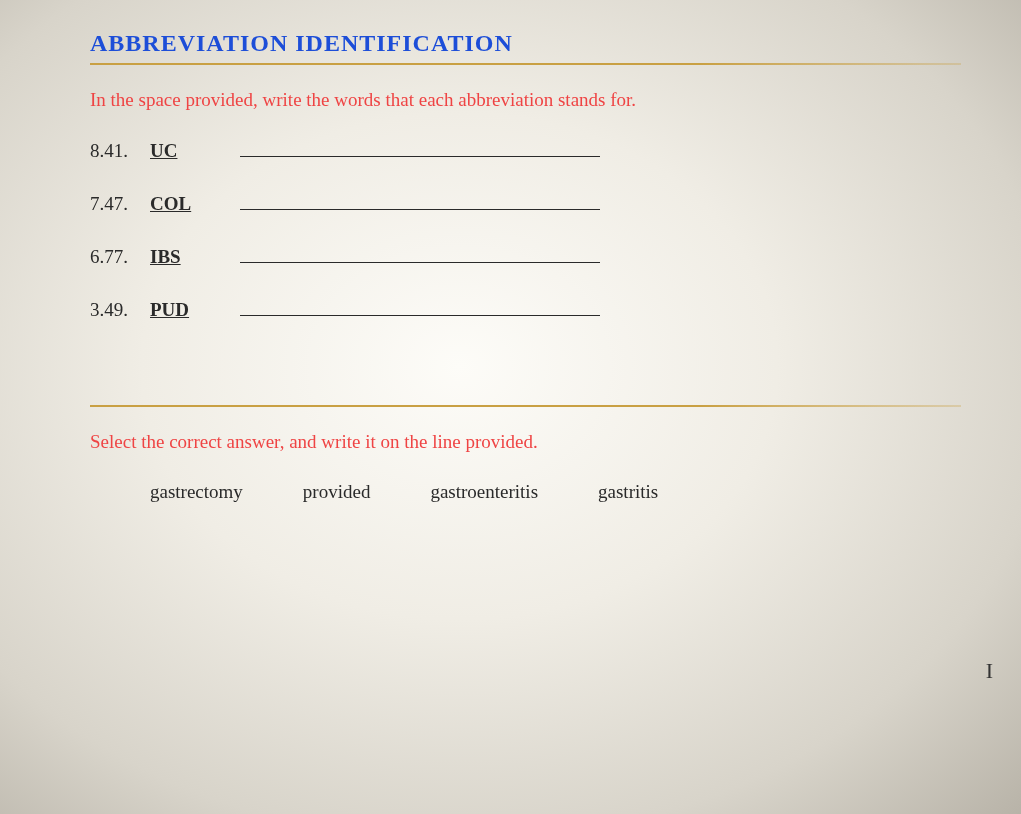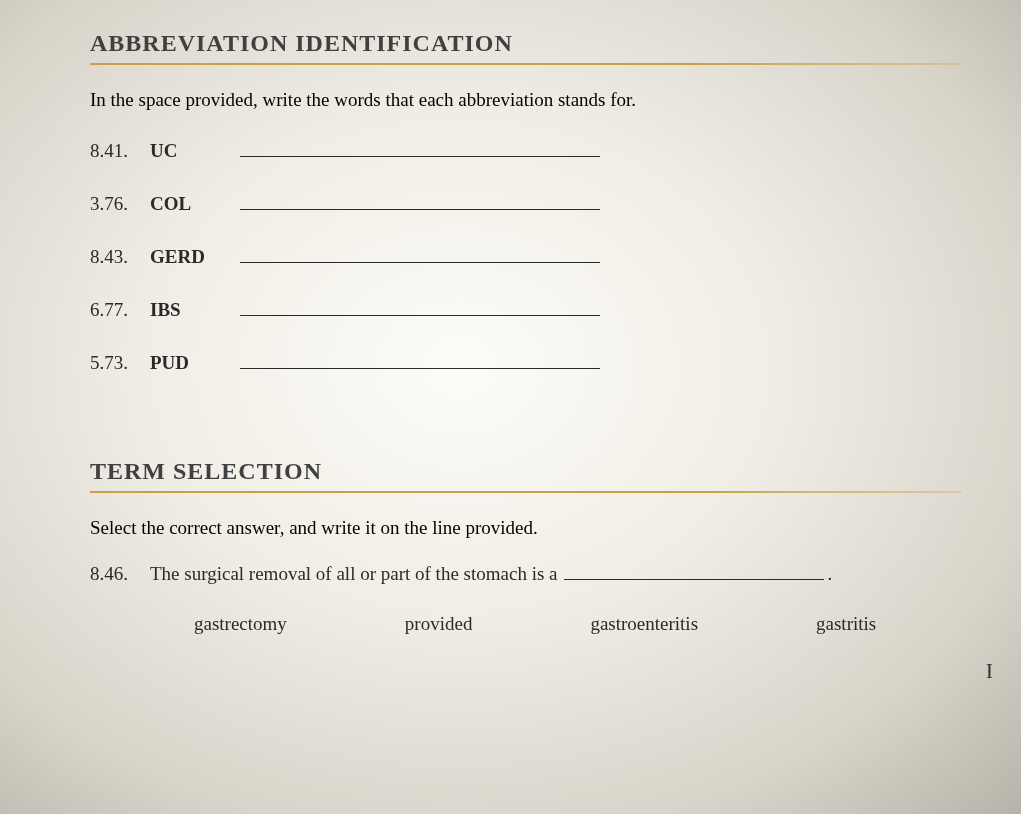--- a/index.html
+++ b/index.html
@@ -13,52 +13,53 @@
       background: radial-gradient(ellipse at 45% 45%, #fdfcf8 0%, #f0ede5 40%, #d8d4ca 75%, #b8b3a8 100%);
       font-family: Georgia, 'Times New Roman', serif;
       color: #2a2a2a;
       padding: 30px 60px 30px 90px;
       position: relative;
       overflow: hidden;
     }
     .section-title {
       font-weight: bold;
       font-size: 24px;
-      color: #404040;
+      color: #1d4ed8;
       letter-spacing: 1px;
       margin-bottom: 6px;
     }
     .section-rule {
       height: 2px;
       background: linear-gradient(to right, #c9a043 0%, #c9a043 70%, rgba(201,160,67,0.3) 100%);
       margin-bottom: 24px;
       width: 100%;
     }
     .instructions {
       font-size: 19px;
-      color: #000000;
+      color: #ef4444;
       margin-bottom: 24px;
     }
     .abbrev-list {
       margin-bottom: 84px;
     }
     .abbrev-row {
       display: flex;
       align-items: baseline;
       margin-bottom: 26px;
     }
     .abbrev-num {
       font-size: 19px;
       width: 60px;
       font-weight: normal;
     }
     .abbrev-term {
       font-size: 19px;
       font-weight: bold;
       width: 90px;
+      text-decoration: underline;
     }
     .blank-line {
       border-bottom: 1.5px solid #2a2a2a;
       width: 360px;
       height: 22px;
       margin-left: 0px;
     }
     .term-section {
       margin-top: 20px;
     }
@@ -84,23 +85,23 @@
       height: 16px;
       margin-left: 6px;
       vertical-align: baseline;
     }
     .term-period {
       margin-left: 4px;
     }
     .options-row {
       display: flex;
       justify-content: flex-start;
-      gap: 118px;
+      gap: 60px;
       margin-top: 28px;
-      margin-left: 104px;
+      margin-left: 60px;
       font-size: 19px;
     }
     .option {
       white-space: nowrap;
     }
     .cursor-mark {
       position: absolute;
       right: 28px;
       bottom: 130px;
       font-size: 22px;
@@ -116,54 +117,42 @@
   <div class="section-rule"></div>
   <p class="instructions">In the space provided, write the words that each abbreviation stands for.</p>
 
   <div class="abbrev-list">
     <div class="abbrev-row">
       <span class="abbrev-num">8.41.</span>
       <span class="abbrev-term">UC</span>
       <span class="blank-line"></span>
     </div>
     <div class="abbrev-row">
-      <span class="abbrev-num">3.76.</span>
+      <span class="abbrev-num">7.47.</span>
       <span class="abbrev-term">COL</span>
-      <span class="blank-line"></span>
-    </div>
-    <div class="abbrev-row">
-      <span class="abbrev-num">8.43.</span>
-      <span class="abbrev-term">GERD</span>
       <span class="blank-line"></span>
     </div>
     <div class="abbrev-row">
       <span class="abbrev-num">6.77.</span>
       <span class="abbrev-term">IBS</span>
       <span class="blank-line"></span>
     </div>
     <div class="abbrev-row">
-      <span class="abbrev-num">5.73.</span>
+      <span class="abbrev-num">3.49.</span>
       <span class="abbrev-term">PUD</span>
       <span class="blank-line"></span>
     </div>
   </div>
 </div>
 
 <div class="term-section">
-  <h2 class="section-title">TERM SELECTION</h2>
   <div class="section-rule"></div>
   <p class="instructions">Select the correct answer, and write it on the line provided.</p>
 
   <div class="term-question">
-    <div class="term-qrow">
-      <span class="term-num">8.46.</span>
-      <span class="term-stem">The surgical removal of all or part of the stomach is a</span>
-      <span class="inline-blank"></span>
-      <span class="term-period">.</span>
-    </div>
     <div class="options-row">
       <span class="option">gastrectomy</span>
       <span class="option">provided</span>
       <span class="option">gastroenteritis</span>
       <span class="option">gastritis</span>
     </div>
   </div>
 </div>
 
 <div class="cursor-mark">I</div>

